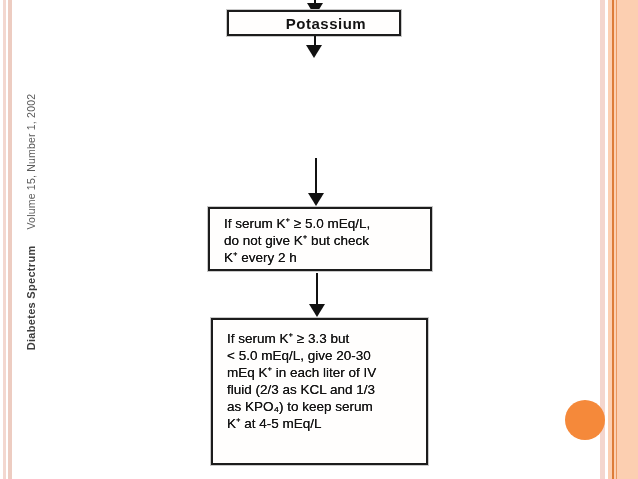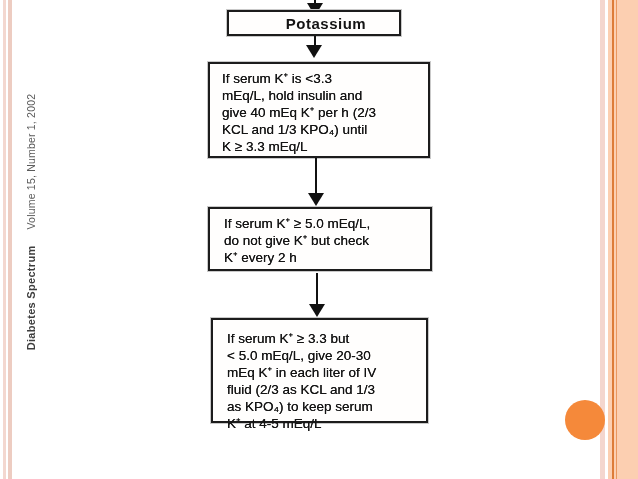--- a/index.html
+++ b/index.html
@@ -68,21 +68,21 @@
     font-size: 15px; font-weight: bold; letter-spacing: 0.5px; padding-left: 24px;
   }
   .flow-text {
     font-size: 13.5px;
     line-height: 17px;
     white-space: pre-line;
     text-shadow: 0 0 0.6px #222;
   }
   .flow-box-1 { left: 208px; top: 62px;  width: 222px; height: 96px;  padding: 6px 10px 0 12px; }
   .flow-box-2 { left: 208px; top: 207px; width: 224px; height: 64px;  padding: 6px 10px 0 14px; }
-  .flow-box-3 { left: 211px; top: 318px; width: 217px; height: 105px; padding: 10px 8px 0 14px; }
+  .flow-box-3 { left: 211px; top: 318px; width: 217px; height: 147px; padding: 10px 8px 0 14px; }
 
   
   .arrow-line {
     position: absolute;
     width: 2px;
     background: #111;
   }
   .arrow-head {
     position: absolute;
     width: 0; height: 0;
@@ -119,25 +119,20 @@
   </div>
 
   <div class="arrow-line a0-line"></div>
   <div class="arrow-head a0-head"></div>
 
   <div class="flow-box flow-title-box">Potassium</div>
 
   <div class="arrow-line a1-line"></div>
   <div class="arrow-head a1-head"></div>
 
-  <div class="flow-box flow-box-1 flow-text">If serum K⁺ is &lt;3.3
-mEq/L, hold insulin and
-give 40 mEq K⁺ per h (2/3
-KCL and 1/3 KPO₄) until
-K ≥ 3.3 mEq/L</div>
 
   <div class="arrow-line a2-line"></div>
   <div class="arrow-head a2-head"></div>
 
   <div class="flow-box flow-box-2 flow-text">If serum K⁺ ≥ 5.0 mEq/L,
 do not give K⁺ but check
 K⁺ every 2 h</div>
 
   <div class="arrow-line a3-line"></div>
   <div class="arrow-head a3-head"></div>

